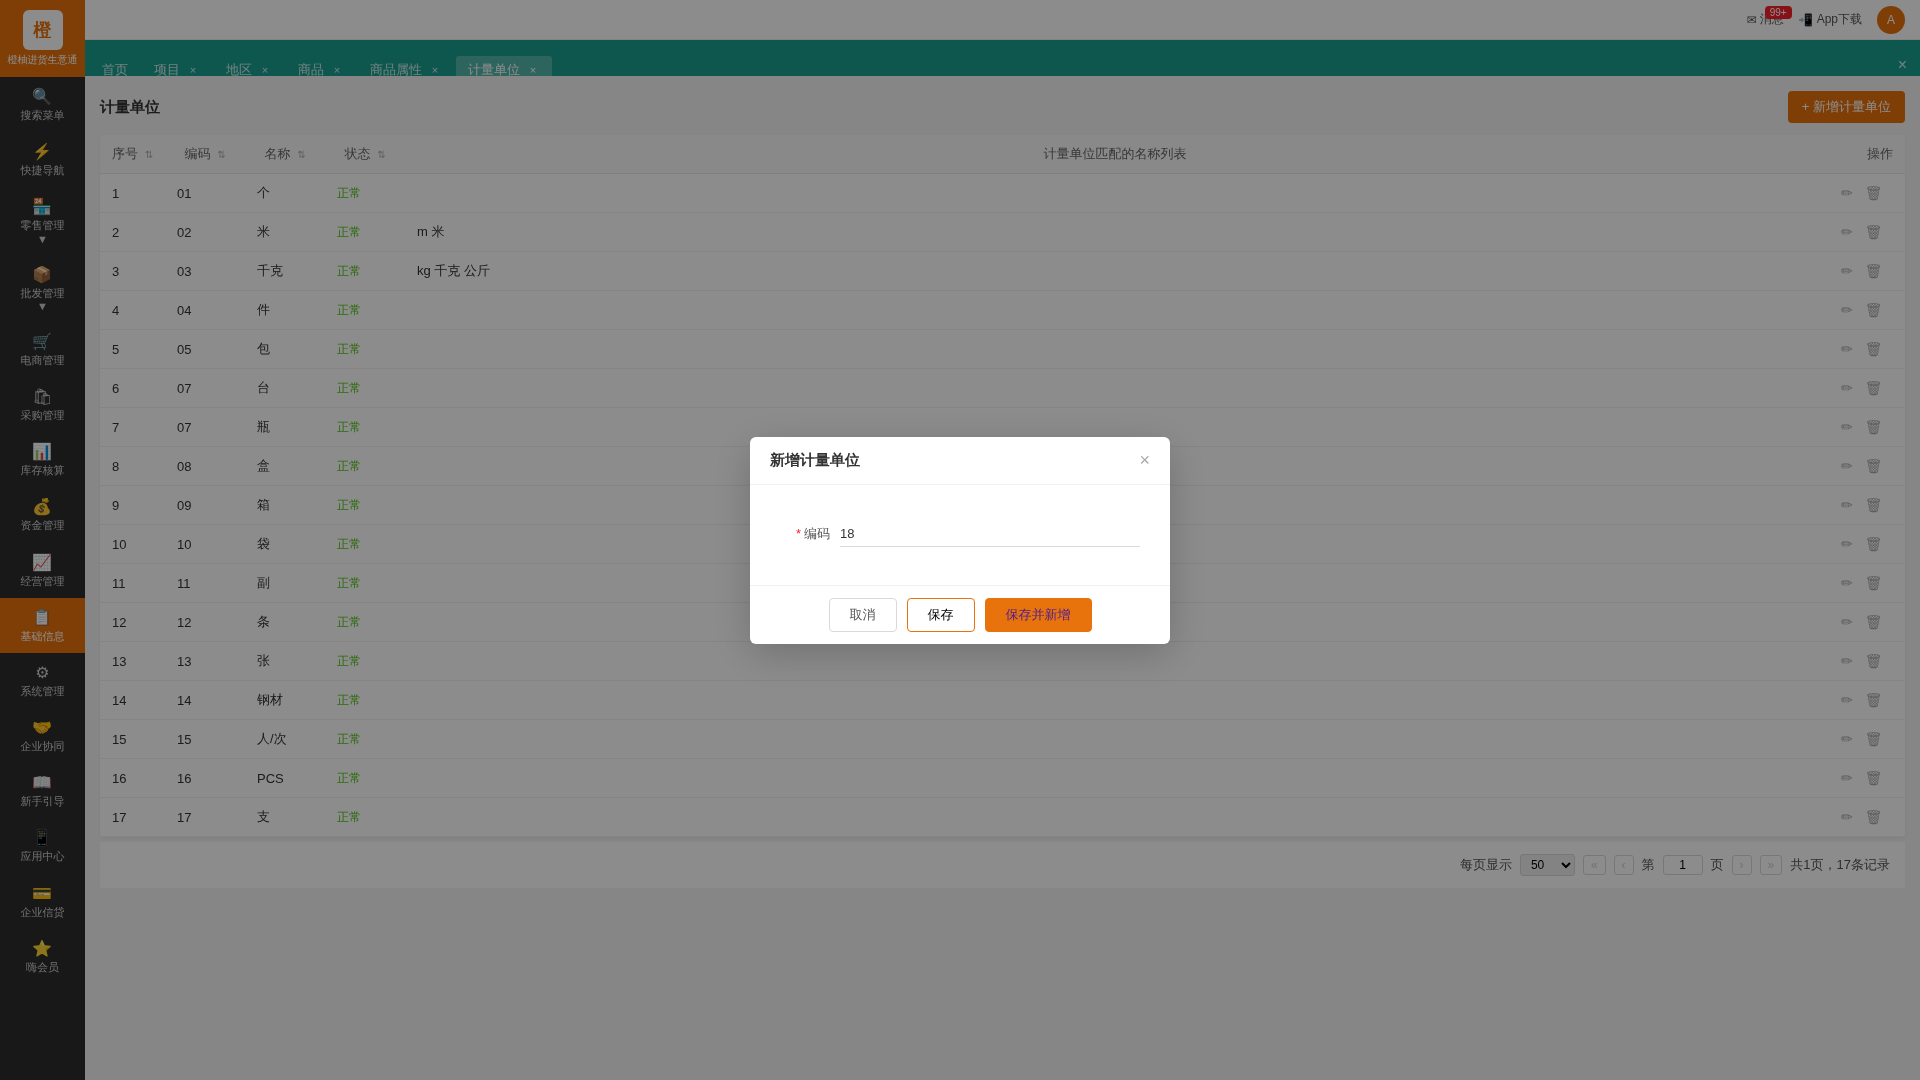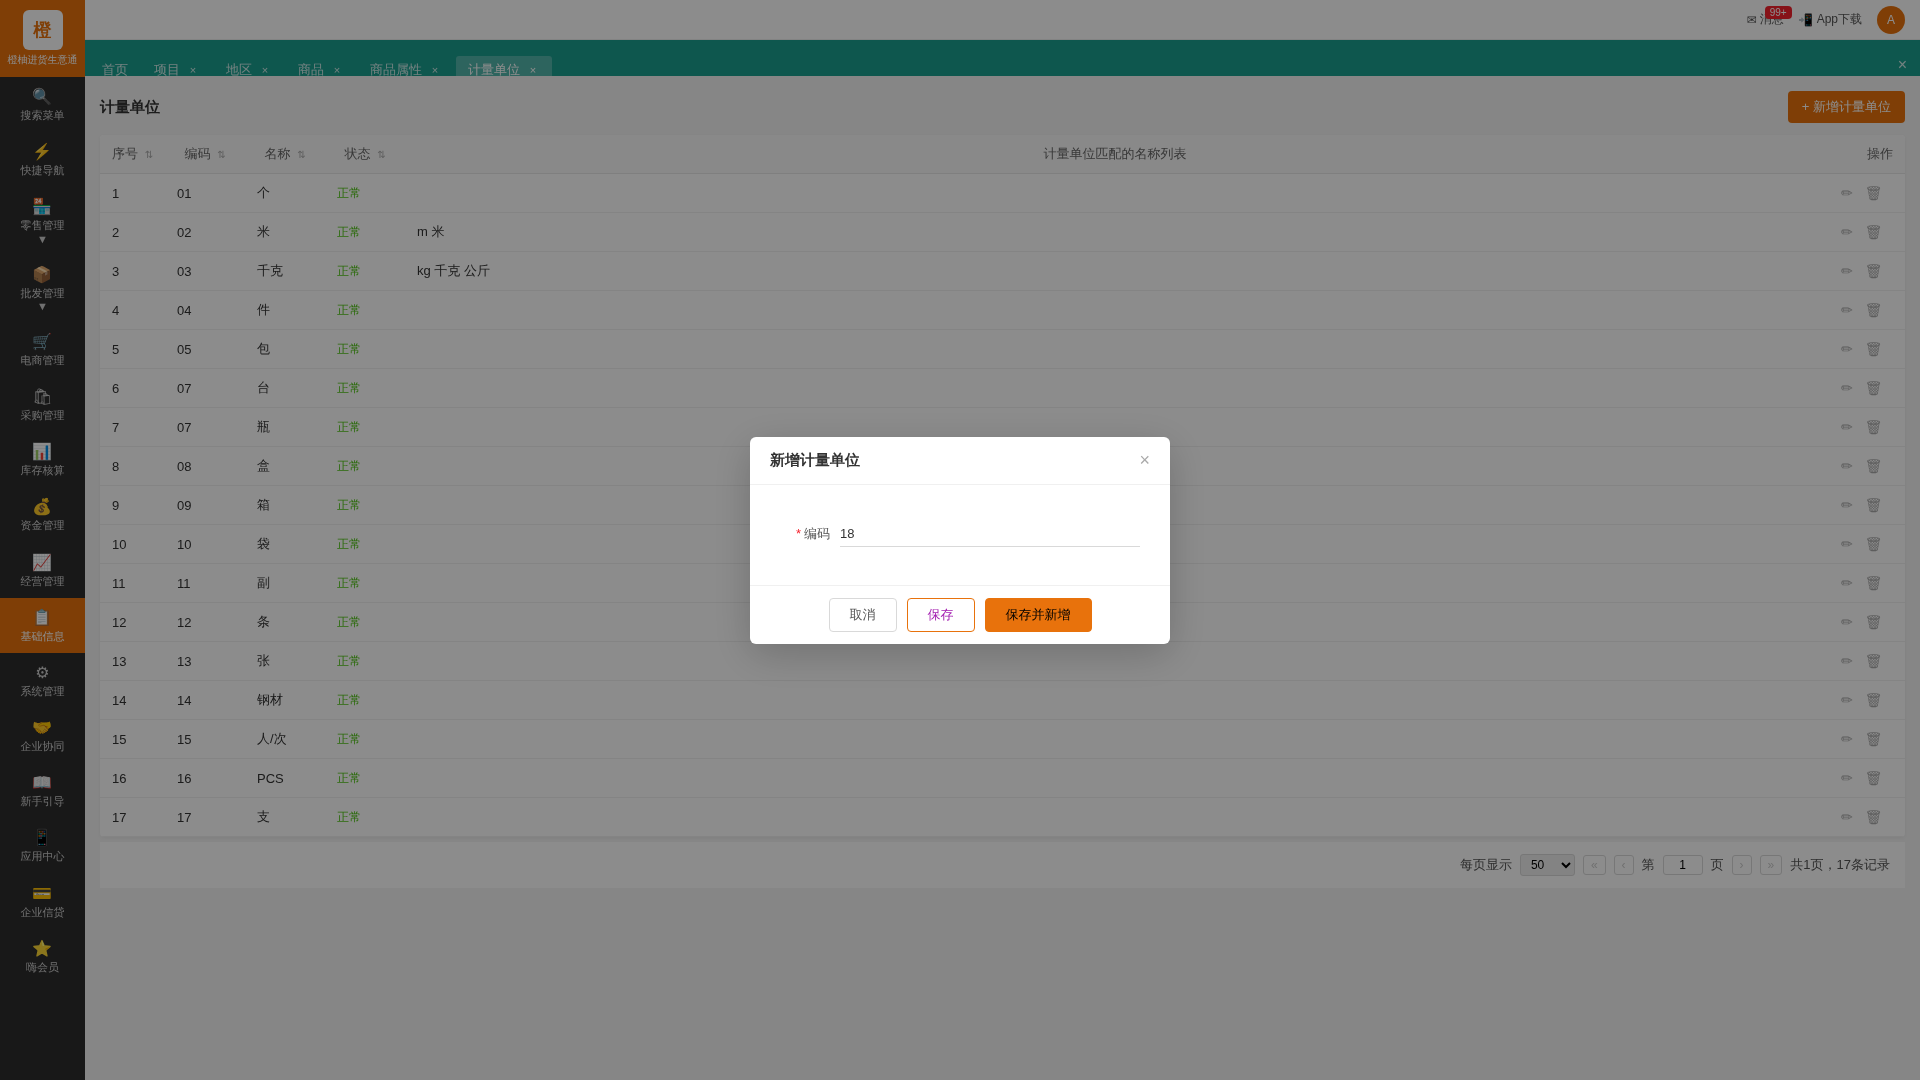--- a/index.html
+++ b/index.html
@@ -359,30 +359,30 @@
       border: 1px solid #d9d9d9;
       border-radius: 4px;
       padding: 7px 20px;
       cursor: pointer;
       font-size: 13px;
       color: #555;
     }
     .btn-save {
       background: #fff;
       border: 1px solid #e8720c;
-      color: #a21caf;
+      color: #000000;
       border-radius: 4px;
       padding: 7px 20px;
       cursor: pointer;
       font-size: 13px;
     }
     .btn-save-new {
       background: #e8720c;
       border: 1px solid #e8720c;
-      color: #000000;
+      color: #4c1d95;
       border-radius: 4px;
       padding: 7px 20px;
       cursor: pointer;
       font-size: 13px;
     }
 
     
     ::-webkit-scrollbar { width: 5px; height: 5px; }
     ::-webkit-scrollbar-thumb { background: #ccc; border-radius: 3px; }
   </style>

